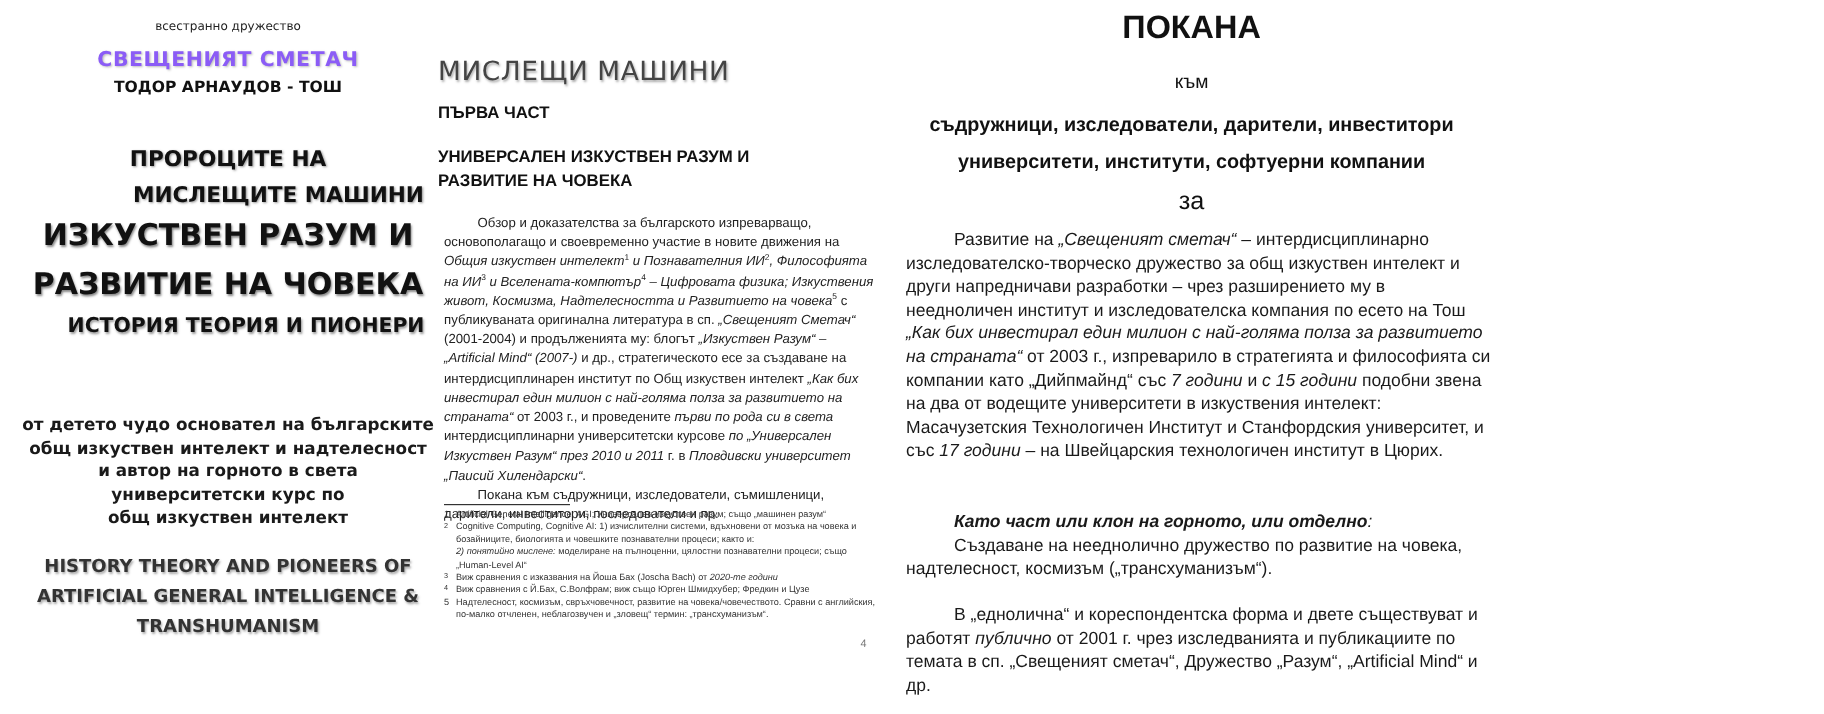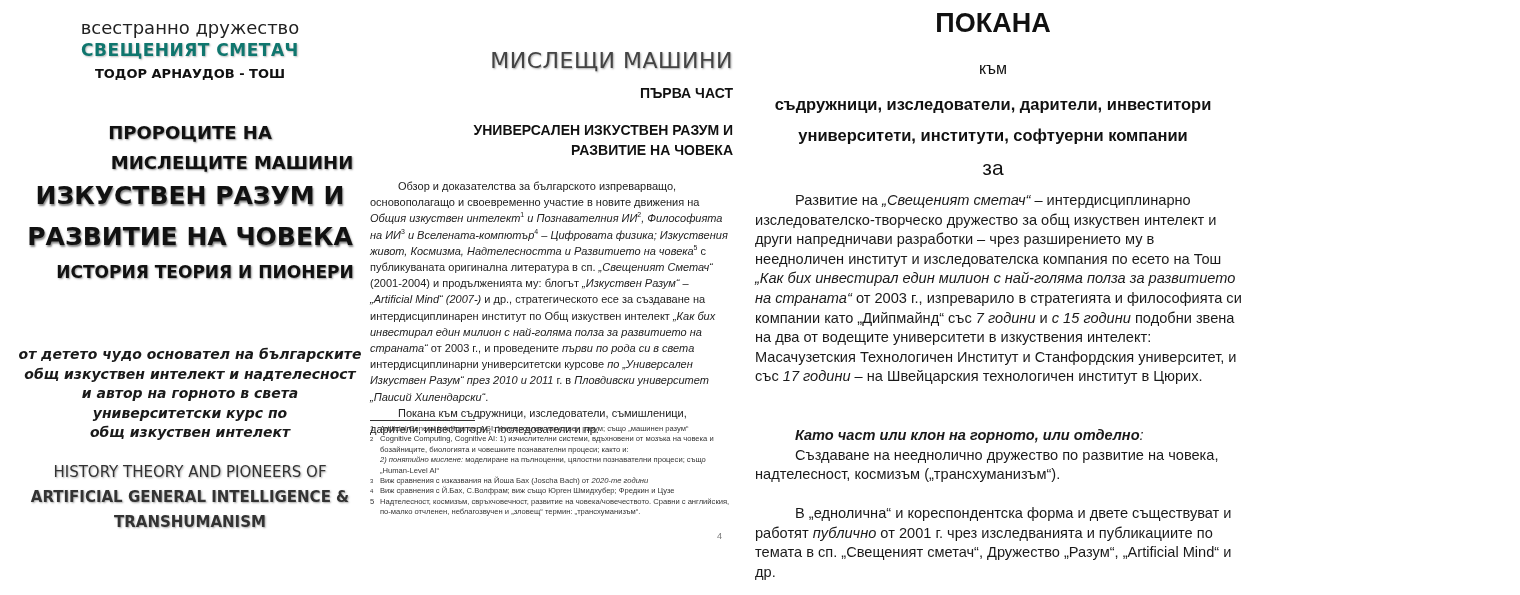--- a/index.html
+++ b/index.html
@@ -1,35 +1,35 @@
 <!DOCTYPE html>
 <html><head>
   <meta charset="utf-8">
   <style>
     html, body { margin: 0; padding: 0; background: #ffffff; }
     body { width: 1520px; height: 595px; position: relative; overflow: hidden; color: #111; }
     .col { position: absolute; top: 0; }
     
     #cover { left: 0; width: 380px; text-align: center; font-family: "DejaVu Sans", sans-serif; }
     .cv-line { position: absolute; left: 0; width: 380px; text-align: center; white-space: nowrap; }
-    .cv-society { top: 17px; font-size: 18px; color: #222; }
-    .cv-brand { top: 40px; font-size: 17px; font-weight: bold; color: #0f766e; text-shadow: 1px 1px 2px #bbb; letter-spacing: 0.5px; }
+    .cv-society { top: 17px; font-size: 10px; color: #222; }
+    .cv-brand { top: 40px; font-size: 17px; font-weight: bold; color: #8b5cf6; text-shadow: 1px 1px 2px #bbb; letter-spacing: 0.5px; }
     .cv-author { top: 66px; font-size: 13px; font-weight: bold; color: #111; }
     .cv-t1 { top: 122px; font-size: 18px; font-weight: bold; text-shadow: 1px 1px 2px #999; }
     .cv-t2 { top: 152px; font-size: 18px; font-weight: bold; text-shadow: 1px 1px 2px #999; margin-left: 42px; }
     .cv-t3 { top: 181px; font-size: 25px; font-weight: bold; text-shadow: 1px 2px 2px #888; }
     .cv-t4 { top: 222px; font-size: 25px; font-weight: bold; text-shadow: 1px 2px 2px #888; }
     .cv-t5 { top: 262px; font-size: 17px; font-weight: bold; text-shadow: 1px 1px 2px #999; margin-left: 15px; }
-    .cv-bio { top: 345px; font-size: 14px; font-weight: bold; line-height: 19.5px; color: #1a1a1a; font-style: italic; }
+    .cv-bio { top: 345px; font-size: 14px; font-weight: bold; line-height: 19.5px; color: #1a1a1a; }
     .cv-en { top: 460px; font-size: 15px; font-weight: bold; line-height: 25px; color: #333; text-shadow: 1px 1px 2px #aaa; }
-    .cv-en .l1 { font-weight: normal; }
+    .cv-en .l1 { font-weight: bold; }
 
     
     #page4 { left: 365px; width: 365px; font-family: "Liberation Sans", sans-serif; }
-    .p4-head { position: absolute; left: 0; width: 368px; text-align: right; }
+    .p4-head { position: absolute; left: 0; width: 368px; text-align: left; }
     .p4-title { top: 48px; font-size: 22px; color: #444; text-shadow: 1px 1px 2px #aaa; font-family: "DejaVu Sans", sans-serif; letter-spacing: 0.5px; }
     .p4-part { top: 85px; font-size: 14px; font-weight: bold; }
     .p4-sub { top: 120px; font-size: 14px; font-weight: bold; line-height: 20px; }
     .p4-body { position: absolute; top: 178px; left: 5px; width: 360px; font-size: 11px; line-height: 16.2px; color: #222; }
     .p4-body p { margin: 0; }
     .indent { text-indent: 28px; }
     sup { font-size: 7px; line-height: 0; }
     .p4-rule { position: absolute; top: 420px; left: 5px; width: 105px; border-top: 1px solid #333; }
     .p4-notes { position: absolute; top: 424px; left: 5px; width: 360px; font-size: 7.6px; line-height: 10.4px; color: #333; }
     .fn { display: flex; }

